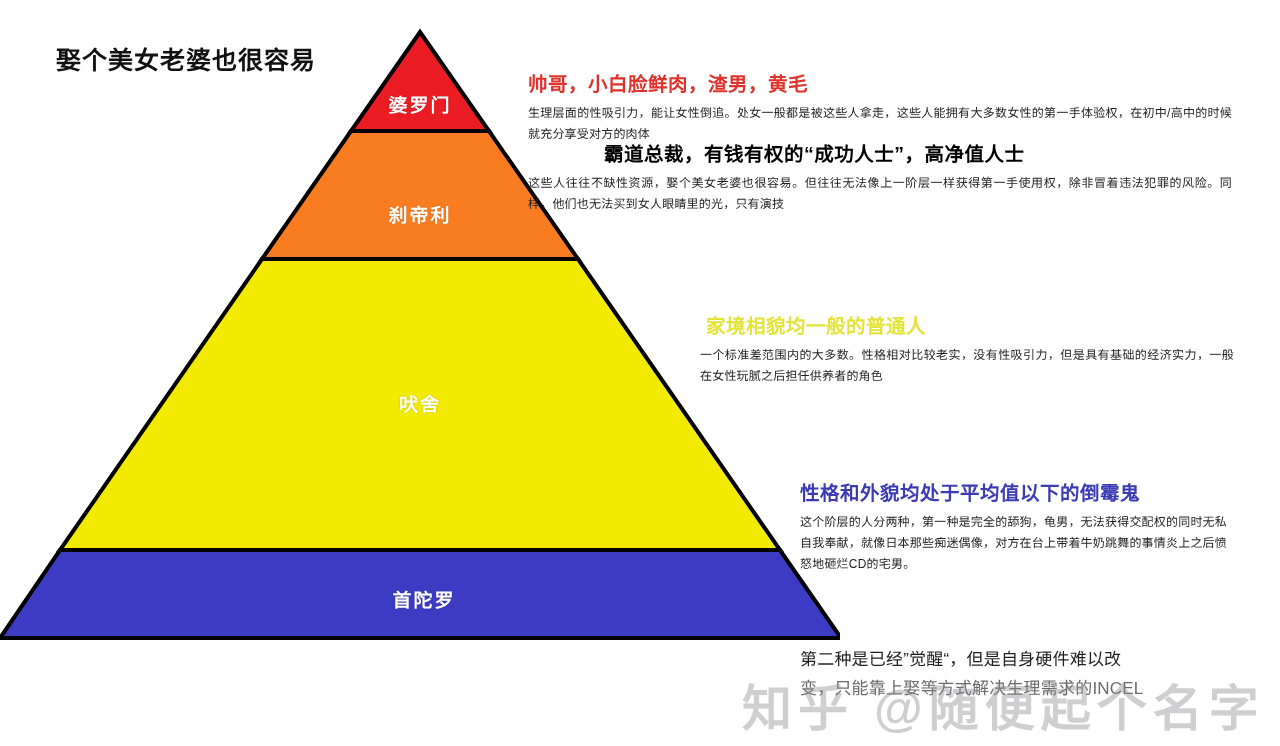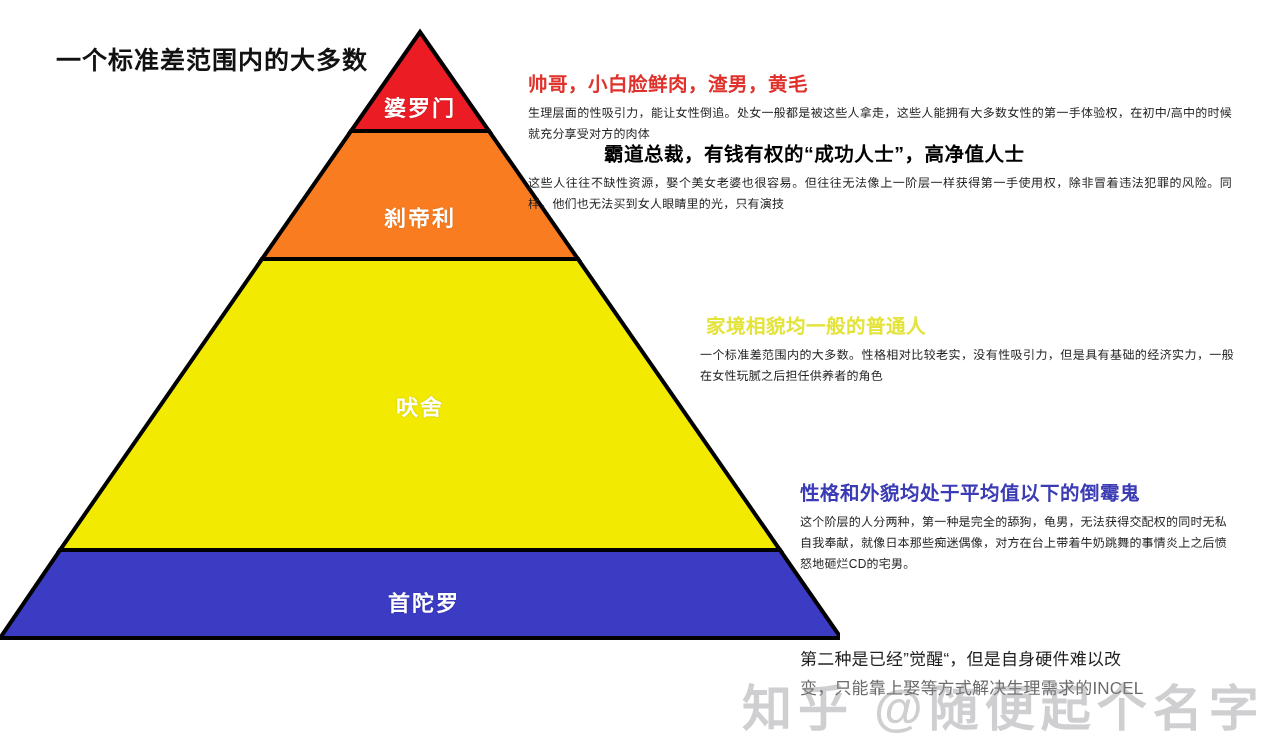--- a/index.html
+++ b/index.html
@@ -37,21 +37,21 @@
     width: 840px;
     height: 680px;
   }
   #pyramid svg {
     display: block;
   }
   .tier-label {
     position: absolute;
     color: #ffffff;
     font-weight: bold;
-    font-size: 22px;
+    font-size: 19px;
     letter-spacing: 2px;
     text-align: center;
     width: 220px;
     text-shadow: 0 0 2px rgba(0,0,0,0.18);
     pointer-events: none;
   }
   #label-brahmin  { left: 310px; top: 90px; }
   #label-kshatriya{ left: 310px; top: 200px; }
   #label-vaishya  { left: 310px; top: 389px; }
   #label-shudra   { left: 314px; top: 585px; }
@@ -118,21 +118,21 @@
     color: rgba(140,140,145,0.42);
     letter-spacing: 6px;
     white-space: nowrap;
     pointer-events: none;
     user-select: none;
   }
 </style>
 </head>
 <body>
 
-<div id="page-title">一个标准差范围内的大多数</div>
+<div id="page-title">娶个美女老婆也很容易</div>
 
 <div id="pyramid">
   <svg width="840" height="680" viewBox="0 0 840 680" xmlns="http://www.w3.org/2000/svg">
 
     <polygon points="420,32 489,131 351,131" fill="#ec1c24" stroke="#000000" stroke-width="4" stroke-linejoin="miter"></polygon>
 
     <polygon points="351,131 489,131 578,259 262,259" fill="#f97d20" stroke="#000000" stroke-width="4" stroke-linejoin="miter"></polygon>
 
     <polygon points="262,259 578,259 780,550 60,550" fill="#f2ea00" stroke="#000000" stroke-width="4" stroke-linejoin="miter"></polygon>
 

